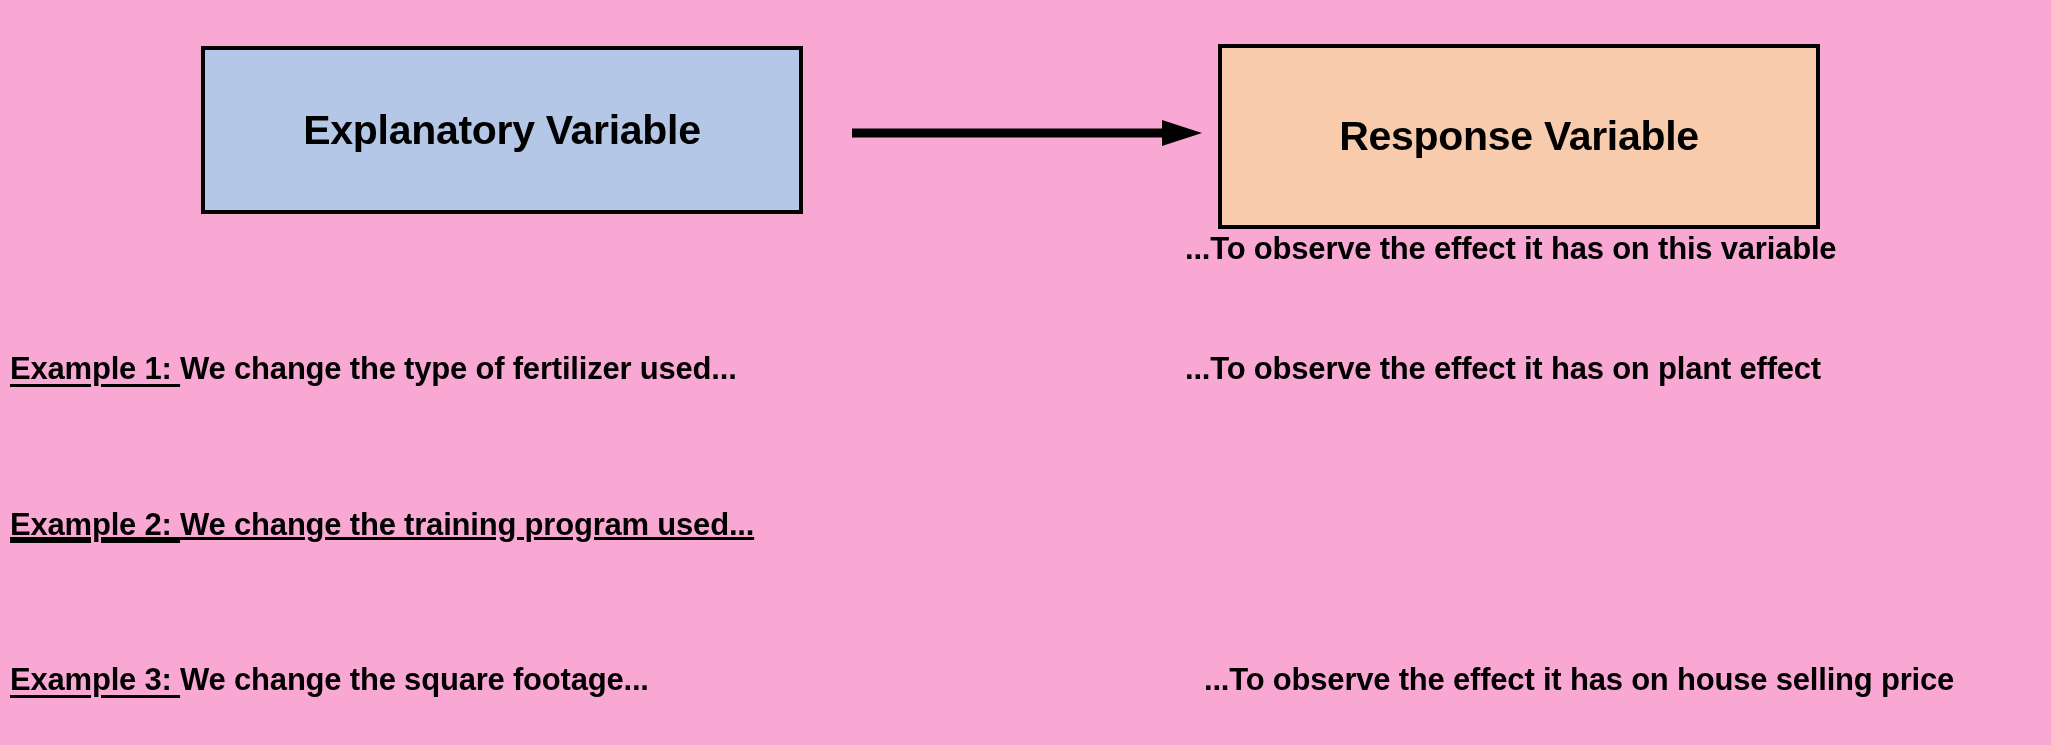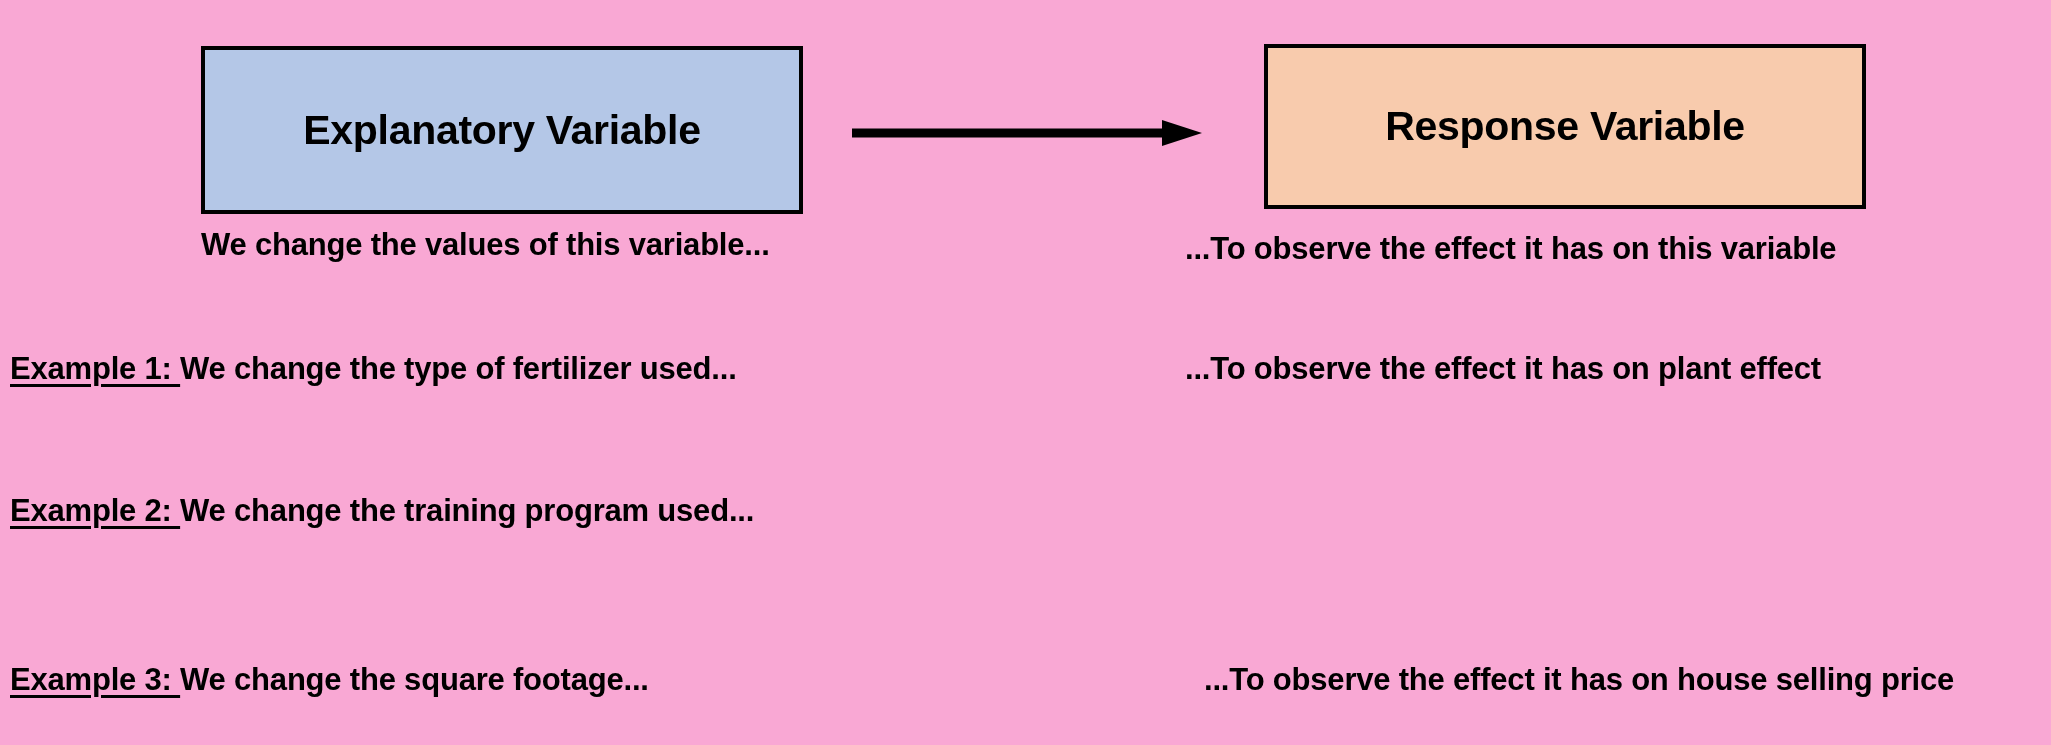--- a/index.html
+++ b/index.html
@@ -38,24 +38,24 @@
     line-height: 1;
     white-space: nowrap;
   }
   #explanatory-box {
     left: 201px;
     top: 46px;
     width: 602px;
     height: 168px;
   }
   #response-box {
-    left: 1264px;
+    left: 1218px;
     top: 44px;
     width: 602px;
-    height: 165px;
+    height: 185px;
   }
 
   
   #flow-arrow {
     position: absolute;
     left: 850px;
     top: 112px;
     width: 360px;
     height: 44px;
   }
@@ -72,21 +72,21 @@
   .row-text .lead {
     text-decoration: underline;
     text-underline-offset: 5px;
     text-decoration-thickness: 3px;
     margin-top: 24px;
   }
 
   
   #caption-left   { left: 201px;  top: 228px; }
   #example-1-left { left: 10px;   top: 352px; }
-  #example-2-left { left: 10px;   top: 494px; }
+  #example-2-left { left: 10px;   top: 508px; text-decoration: underline; }
   #example-3-left { left: 10px;   top: 663px; }
 
   
   #caption-right   { left: 1185px; top: 232px; }
   #example-1-right { left: 1185px; top: 352px; }
   #example-2-right { left: 1194px; top: 508px; }
   #example-3-right { left: 1194px; top: 663px; margin-left: 10px; }
 </style>
 </head>
 <body>
@@ -101,21 +101,20 @@
     <svg width="360" height="44" viewBox="0 0 360 44" aria-hidden="true">
       <line x1="2" y1="21" x2="318" y2="21" stroke="#000000" stroke-width="9" stroke-linecap="butt"></line>
       <polygon points="312,8 352,21 312,34" fill="#000000"></polygon>
     </svg>
   </div>
 
   <div class="var-box" id="response-box" style="background:#F8CBAD;">
     <span class="box-label">Response Variable</span>
   </div>
 
-  <div class="row-text" id="caption-left">We change the values of this variable...</div>
 
   <div class="row-text" id="caption-right">...To observe the effect it has on this variable</div>
 
   <div class="row-text" id="example-1-left">
     <span class="lead">Example 1: </span><span>We change the type of fertilizer used...</span>
   </div>
   <div class="row-text" id="example-1-right">...To observe the effect it has on plant effect</div>
 
   <div class="row-text" id="example-2-left">
     <span class="lead">Example 2: </span><span>We change the training program used...</span>

